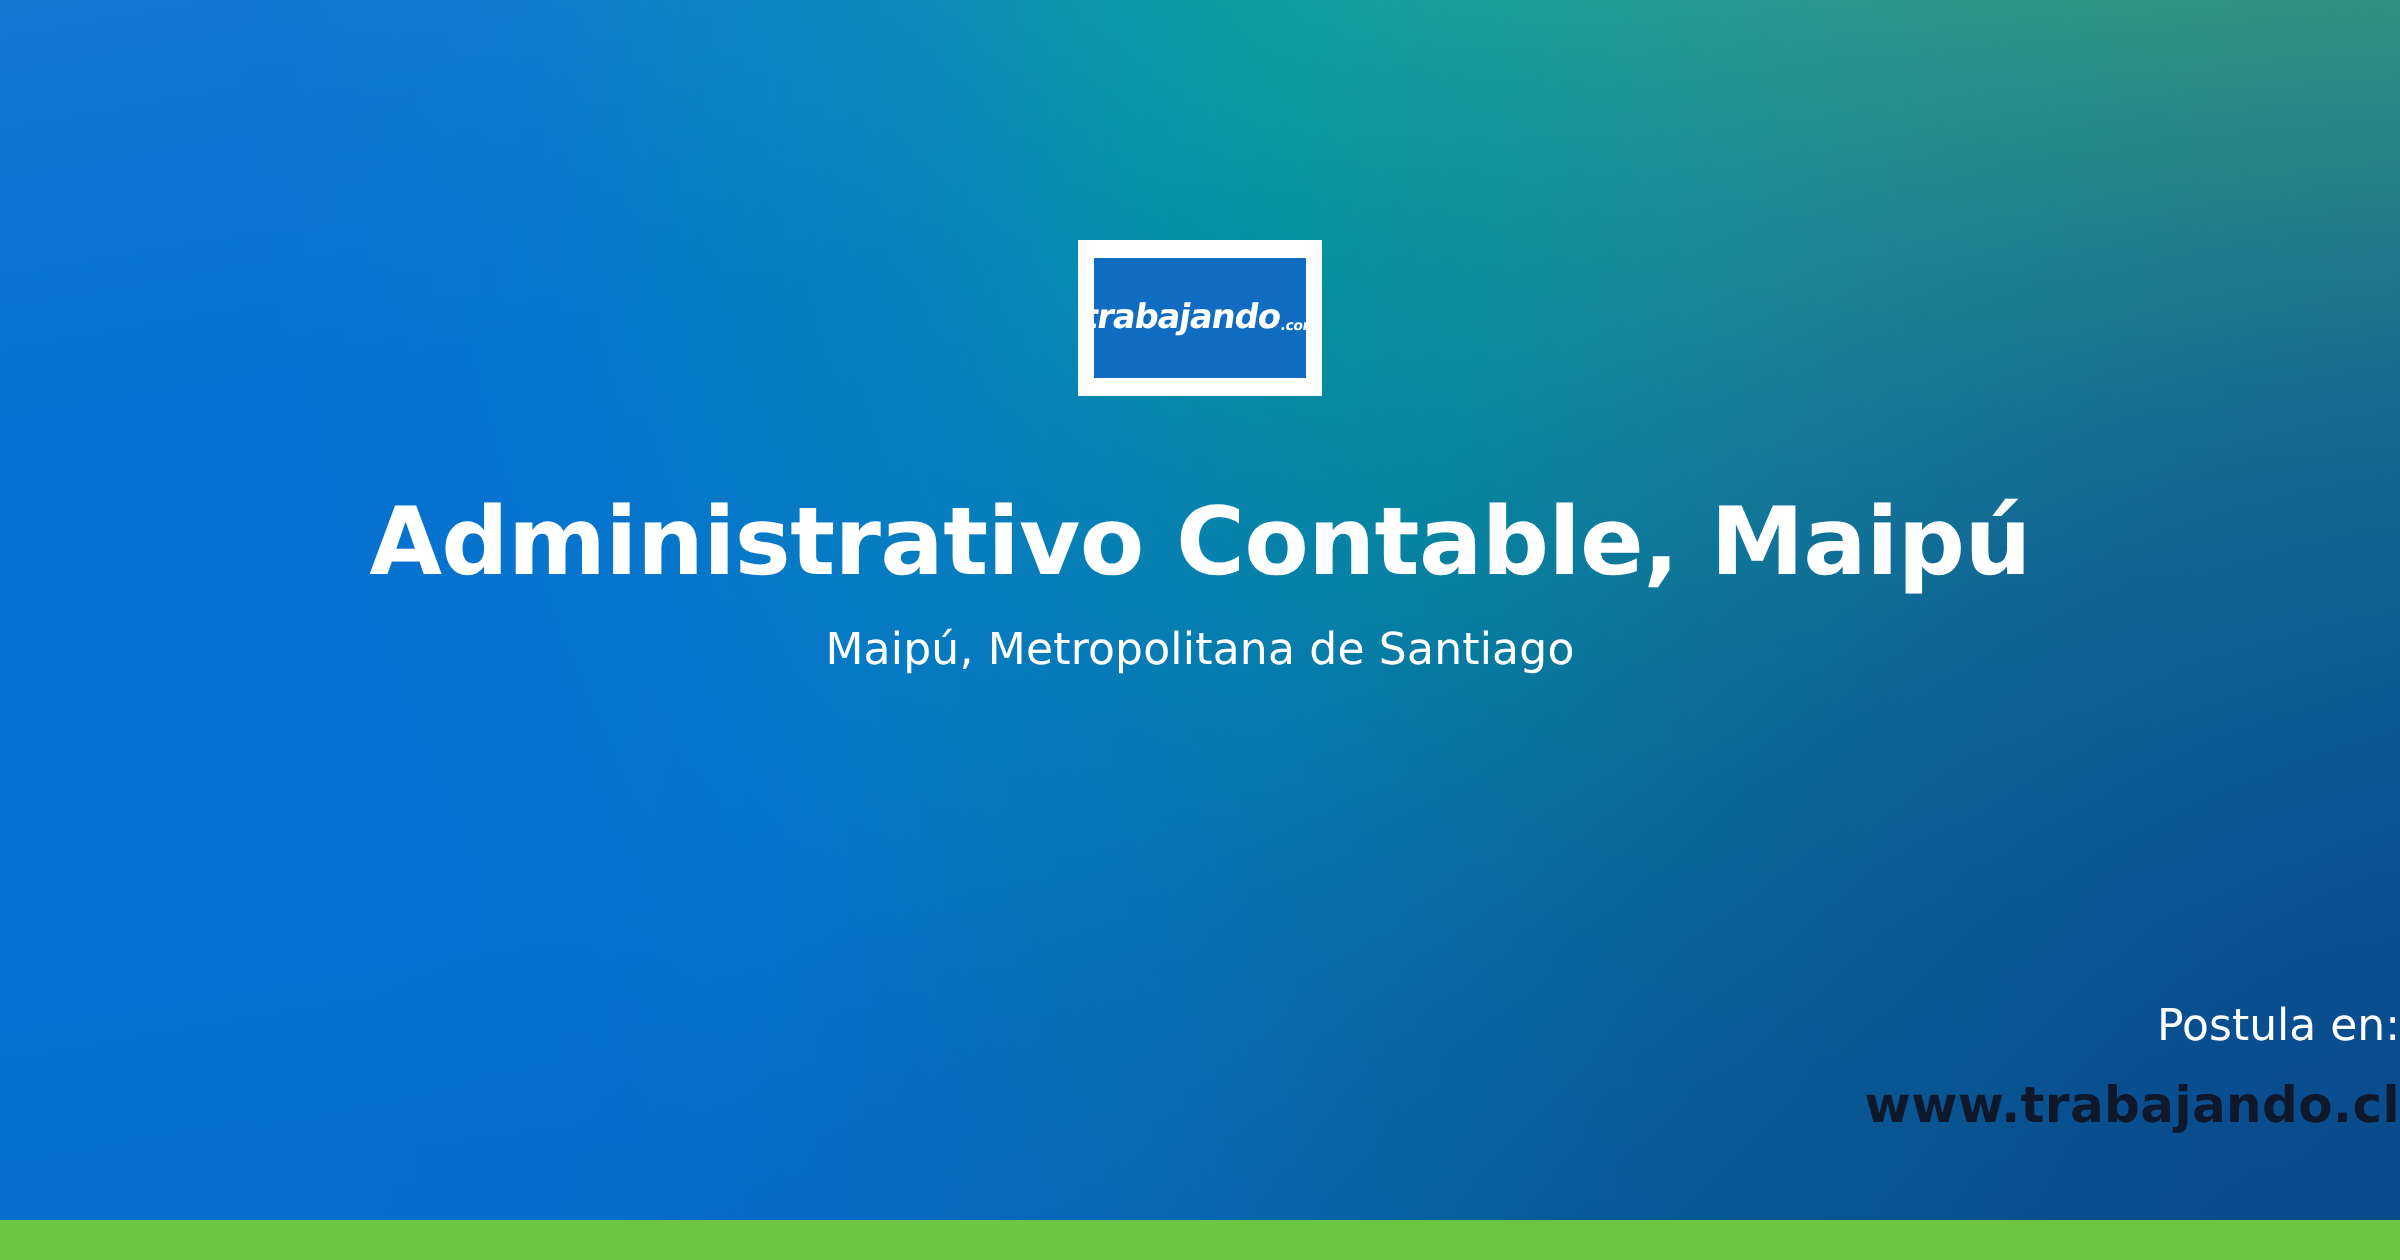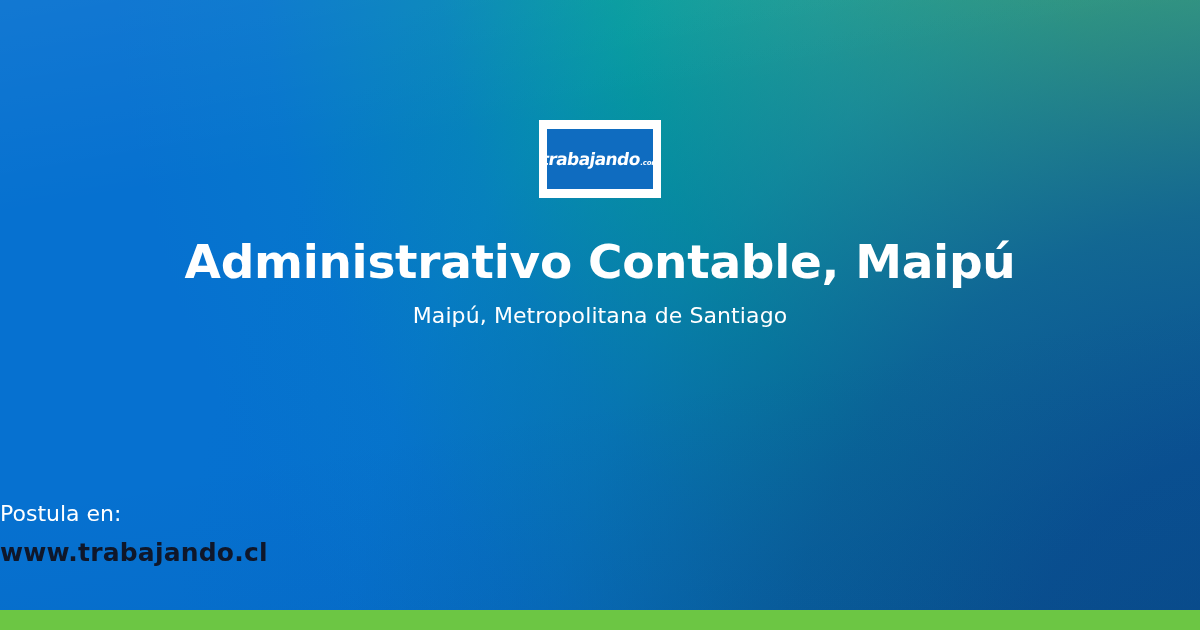--- a/index.html
+++ b/index.html
@@ -122,21 +122,21 @@
   .headline-wrap {
     position: absolute;
     left: 0;
     right: 0;
     top: 232px;
     text-align: center;
     padding: 0 40px;
     box-sizing: border-box;
   }
   .job-title {
-    margin: 4px;
+    margin: 14px;
     color: #ffffff;
     font-family: "DejaVu Sans", sans-serif;
     font-weight: 700;
     font-size: 47px;
     line-height: 1.12;
     letter-spacing: -0.3px;
     white-space: nowrap;
   }
   .job-location {
     margin: 14px 0 0 0;
@@ -147,21 +147,21 @@
     line-height: 1.2;
     letter-spacing: 0.1px;
   }
 
   
   .cta-wrap {
     position: absolute;
     left: 0;
     right: 0;
     top: 500px;
-    text-align: left;
+    text-align: right;
   }
   .cta-label {
     margin: 0;
     color: #ffffff;
     font-family: "DejaVu Sans", sans-serif;
     font-weight: 400;
     font-size: 22px;
     line-height: 1.25;
   }
   .cta-url {

